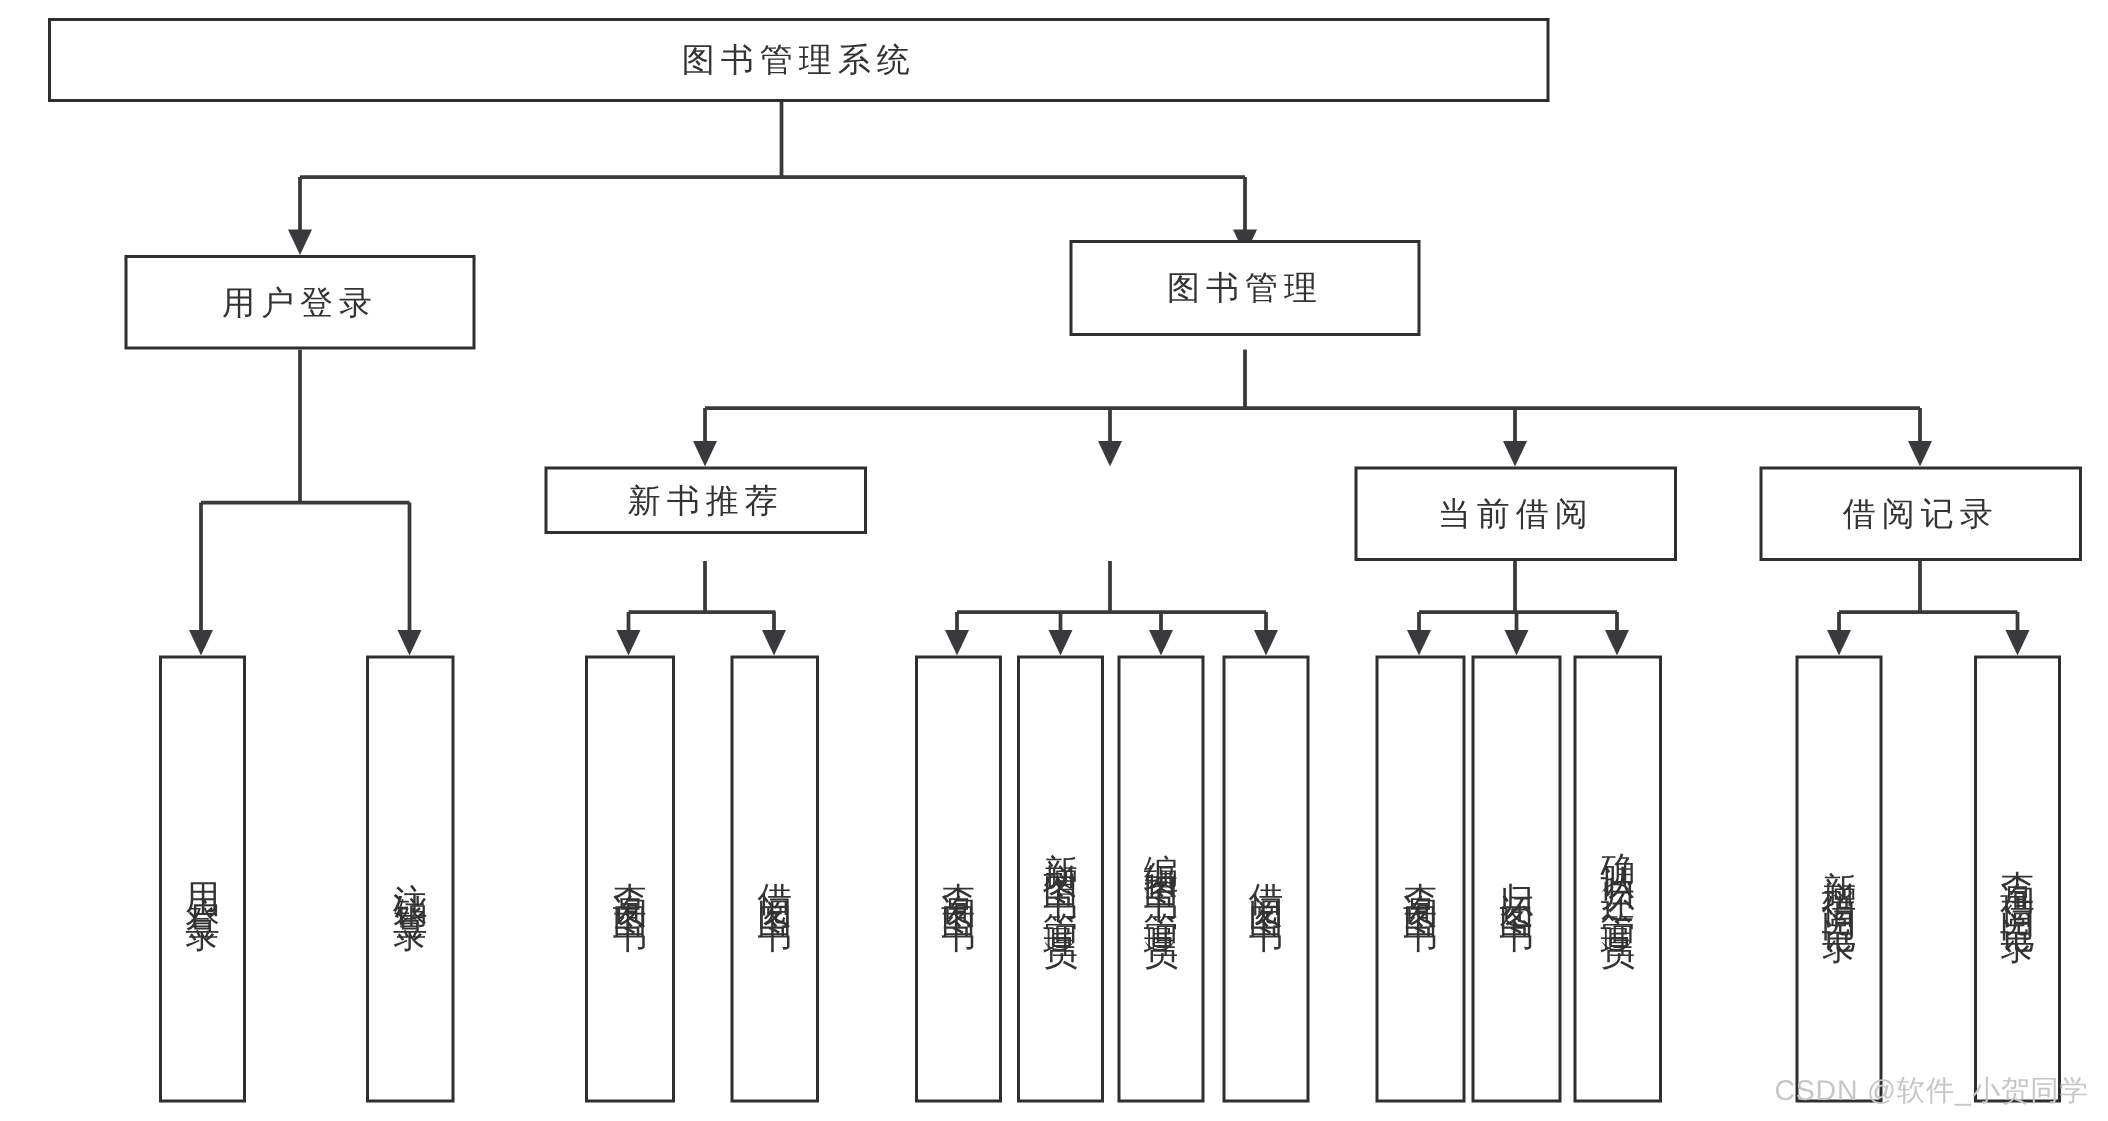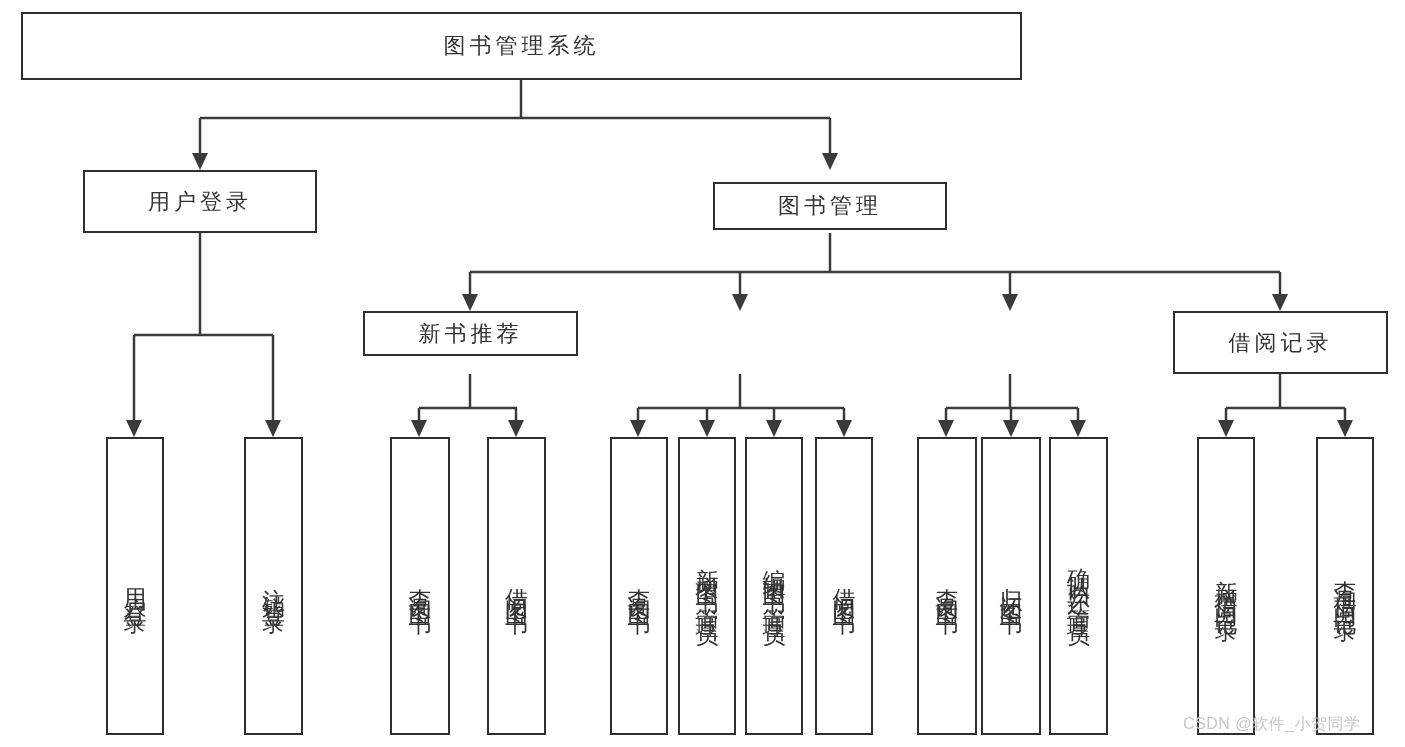--- a/index.html
+++ b/index.html
@@ -12,21 +12,21 @@
     position:absolute;background:#ffffff;border:2px solid #2f2f31;
     box-sizing:border-box;display:flex;align-items:center;justify-content:center;
     color:#333333;z-index:2;
   }
   .box.h span{font-size:22px;letter-spacing:4px;white-space:nowrap;}
   .box.v span{
     writing-mode:vertical-rl;text-orientation:mixed;
     font-size:23px;letter-spacing:8px;line-height:1;white-space:nowrap;
   }
   .watermark{
-    position:absolute;z-index:6;font-size:16px;letter-spacing:0.5px;
+    position:absolute;z-index:6;font-size:19px;letter-spacing:0.5px;
     color:#c6c6c6;white-space:nowrap;
   }
 </style>
 </head>
 <body>
 
 <div class="stage">
 
   <svg id="connectors" width="1405" height="747">
       <line x1="521" y1="68" x2="521" y2="118" stroke="#3a3a3c" stroke-width="2.5"></line>
@@ -76,33 +76,36 @@
       <line x1="1011" y1="408" x2="1011" y2="423" stroke="#3a3a3c" stroke-width="2.5"></line>
       <polygon points="1003,420 1019,420 1011,437" fill="#3a3a3c"></polygon>
       <line x1="1078" y1="408" x2="1078" y2="423" stroke="#3a3a3c" stroke-width="2.5"></line>
       <polygon points="1070,420 1086,420 1078,437" fill="#3a3a3c"></polygon>
       <line x1="1226" y1="408" x2="1226" y2="423" stroke="#3a3a3c" stroke-width="2.5"></line>
       <polygon points="1218,420 1234,420 1226,437" fill="#3a3a3c"></polygon>
       <line x1="1345" y1="408" x2="1345" y2="423" stroke="#3a3a3c" stroke-width="2.5"></line>
       <polygon points="1337,420 1353,420 1345,437" fill="#3a3a3c"></polygon>
     </svg>
 
-  <div class="box h" style="left:21px;top:12px;width:1001px;height:68px">
+  <div class="box h" style="left:32px;top:12px;width:1001px;height:56px">
     <span>图书管理系统</span>
   </div>
 
   <div class="box h" style="left:83px;top:170px;width:234px;height:63px">
     <span>用户登录</span>
   </div>
-  <div class="box h" style="left:713px;top:182px;width:234px;height:48px">
+  <div class="box h" style="left:713px;top:160px;width:234px;height:64px">
     <span>图书管理</span>
   </div>
 
   <div class="box h" style="left:363px;top:311px;width:215px;height:45px">
     <span>新书推荐</span>
+  </div>
+  <div class="box h" style="left:903px;top:311px;width:215px;height:63px">
+    <span>当前借阅</span>
   </div>
   <div class="box h" style="left:1173px;top:311px;width:215px;height:63px">
     <span>借阅记录</span>
   </div>
 
   <div class="box v" style="left:106px;top:437px;width:58px;height:298px">
     <span>用户登录</span>
   </div>
   <div class="box v" style="left:244px;top:437px;width:59px;height:298px">
     <span>注销登录</span>

